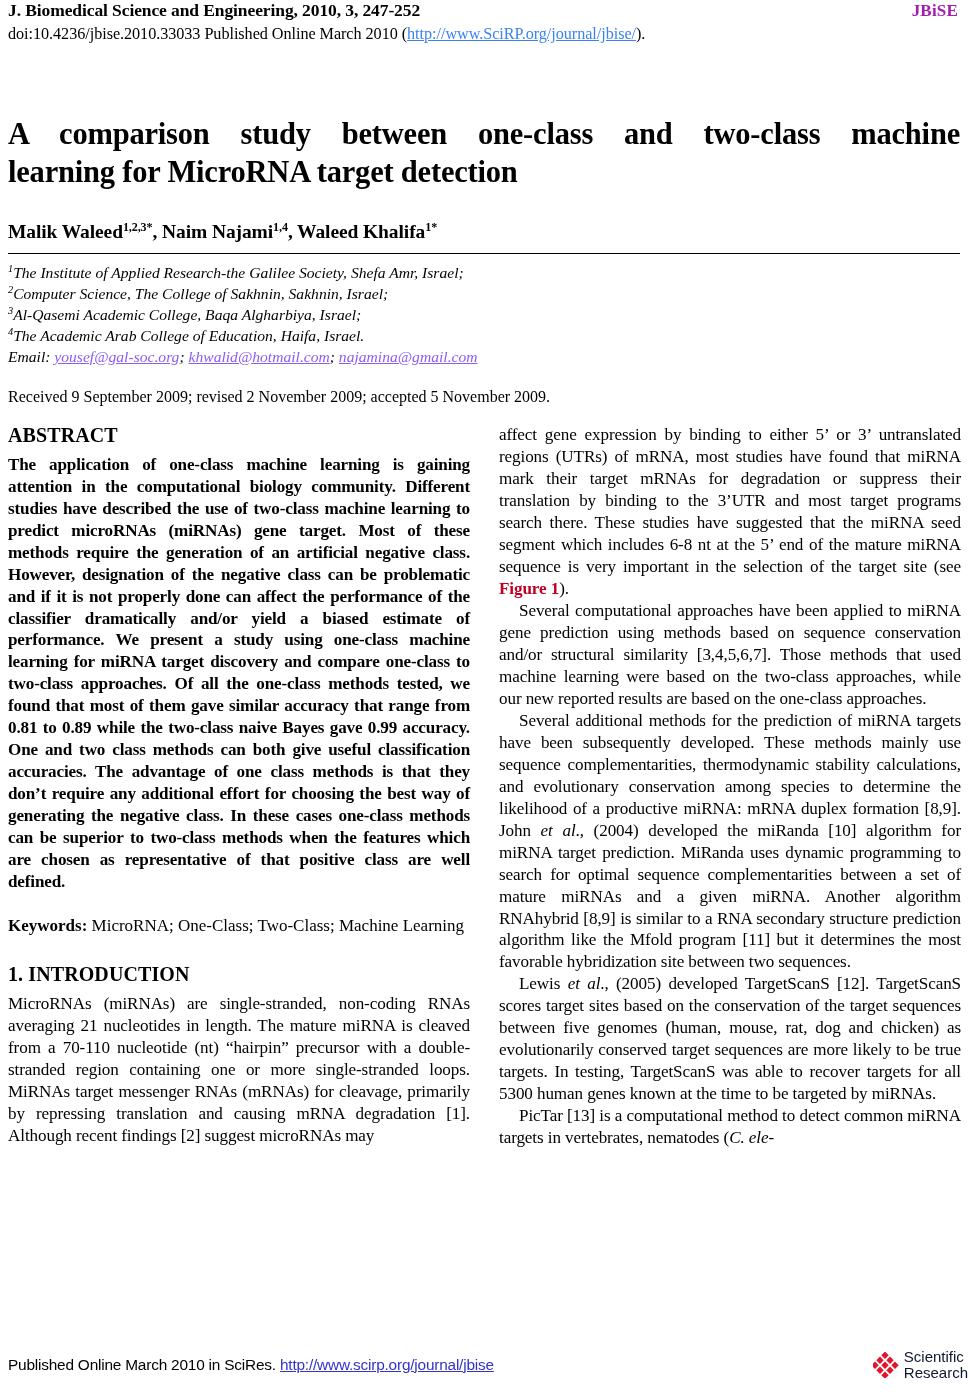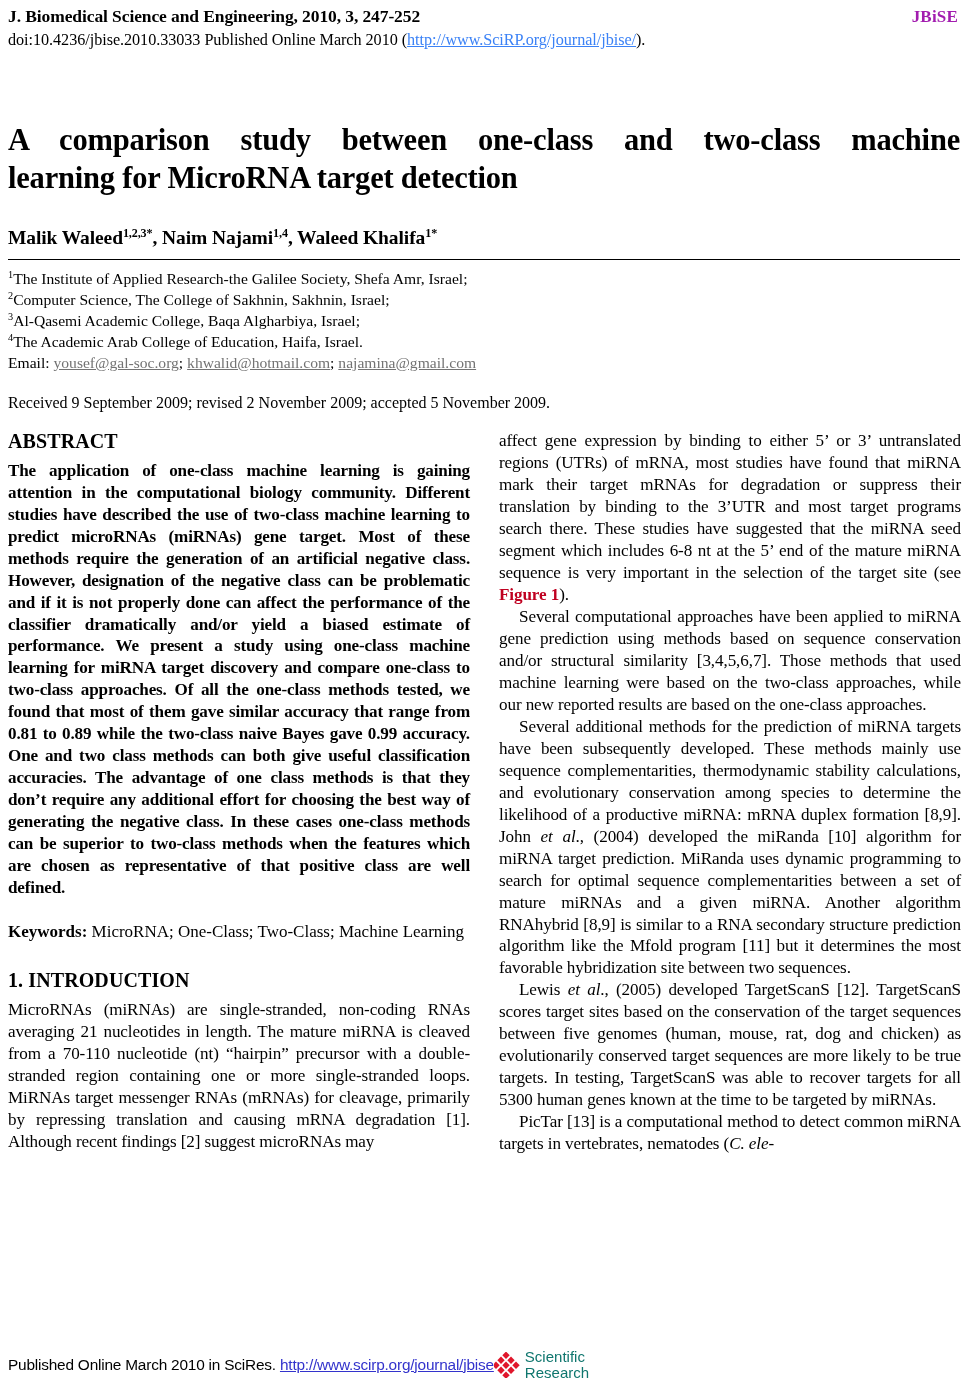--- a/index.html
+++ b/index.html
@@ -18,21 +18,20 @@
   .page {
     position: relative;
     width: 968px;
     height: 1394px;
     box-sizing: border-box;
     padding: 0 8px;
   }
 
   
   .masthead {
-    padding-top: 6px;
   }
   .masthead-row1 {
     display: flex;
     align-items: baseline;
     justify-content: space-between;
   }
   .journal-ref {
     font-weight: bold;
     font-size: 17.5px;
     letter-spacing: -0.1px;
@@ -84,29 +83,30 @@
     border-top: 1.4px solid #000;
     margin: 10px 0 0 0;
     width: 100%;
   }
 
   
   .affils {
     margin-top: 9px;
     font-size: 15.6px;
     line-height: 1.345;
+    font-style: italic;
   }
   .affils .aff sup {
     font-size: 0.66em;
     vertical-align: super;
     line-height: 0;
   }
   .email-line { white-space: nowrap; }
   .mail {
-    color: #737373;
+    color: #8b5cf6;
     text-decoration: underline;
   }
   .received {
     margin-top: 20px;
     font-size: 16px;
   }
 
   
   .columns {
     display: flex;
@@ -163,20 +163,21 @@
   em { font-style: italic; }
 
   
   .footer {
     position: absolute;
     left: 8px;
     right: 0;
     bottom: 14px;
     display: flex;
     align-items: center;
+    justify-content: space-between;
   }
   .footer-text {
     font-family: "Liberation Sans", "DejaVu Sans", sans-serif;
     font-size: 15.4px;
     letter-spacing: -0.2px;
   }
   .footer-link {
     color: #3333cc;
     text-decoration: underline;
   }
@@ -188,21 +189,21 @@
   .sr-mark {
     width: 26px;
     height: 26px;
     flex: 0 0 26px;
   }
   .sr-words {
     font-family: "Liberation Sans", "DejaVu Sans", sans-serif;
     font-size: 15px;
     line-height: 1.02;
     font-weight: normal;
-    color: #0f766e;
+    color: #0f172a;
   }
 </style>
 </head>
 <body>
 
 <div class="page">
 
   <div class="masthead">
     <div class="masthead-row1">
       <div class="journal-ref">J. Biomedical Science and Engineering, 2010, 3, 247-252</div>

